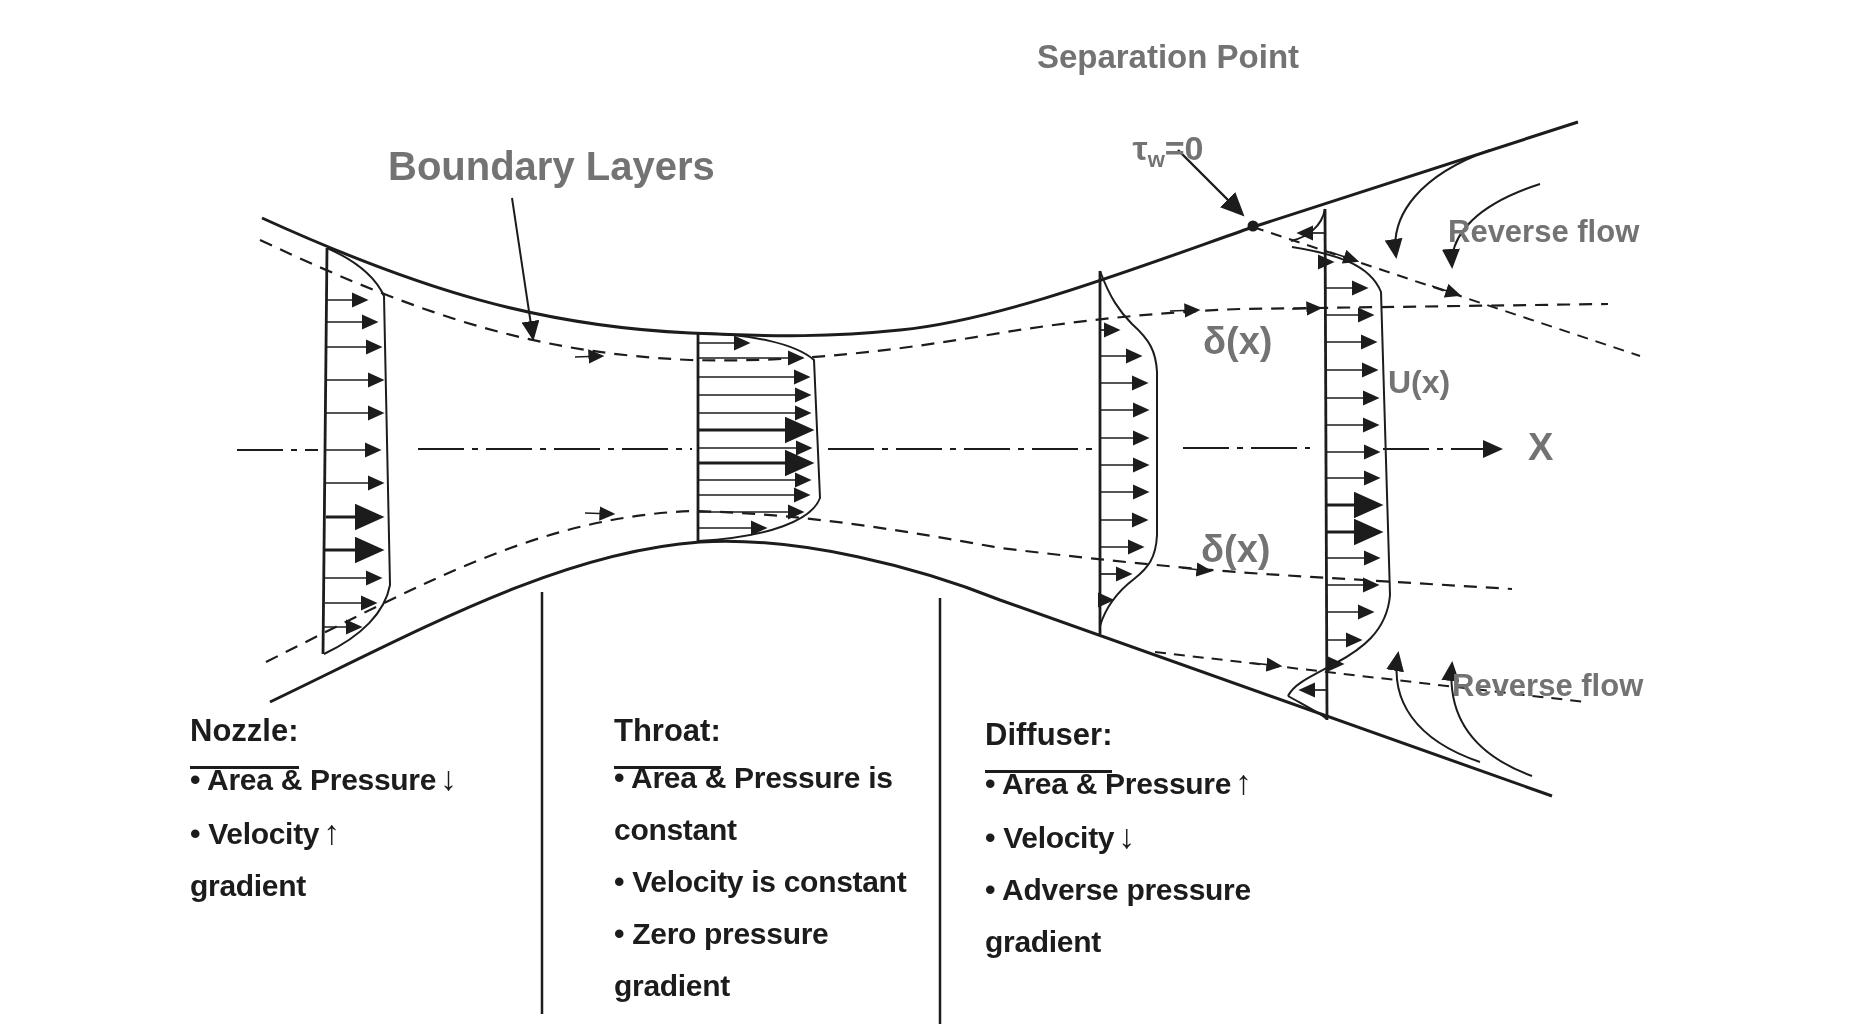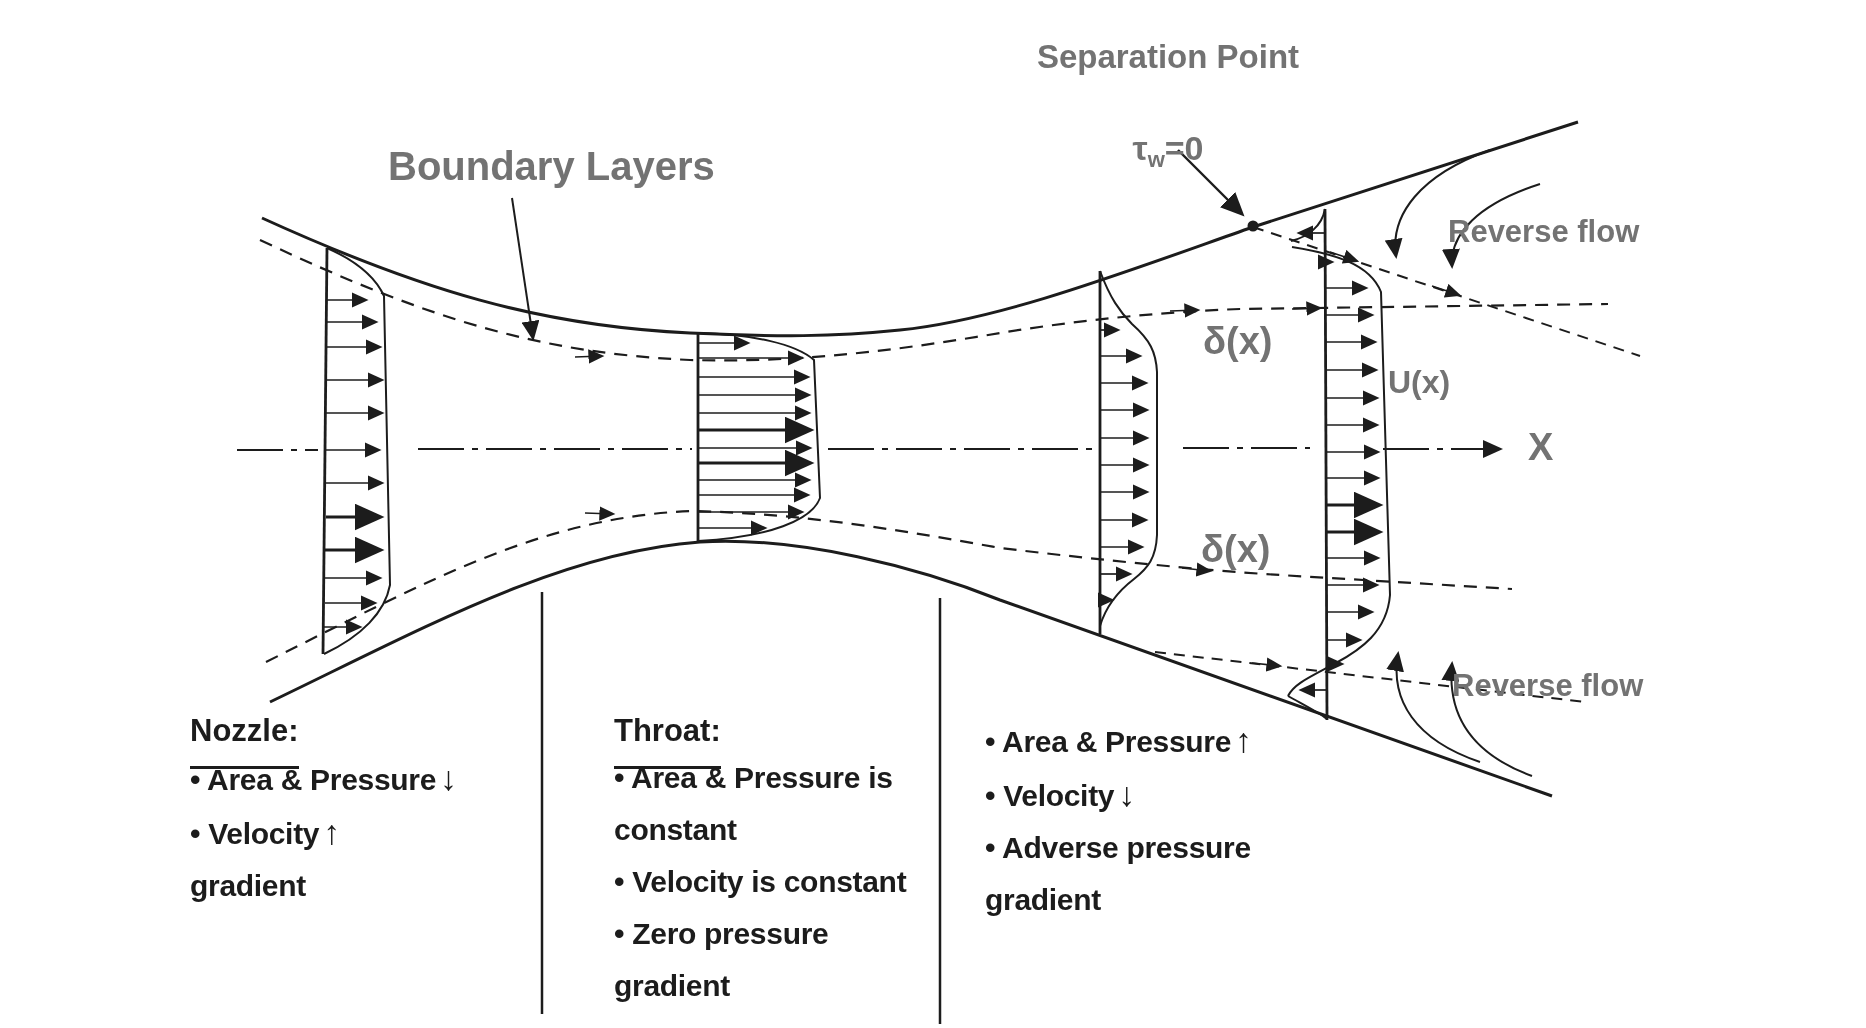--- a/index.html
+++ b/index.html
@@ -189,19 +189,20 @@
   <div class="col col-throat">
     <div class="title"><span>Throat:</span></div>
     <div class="bline"><span>• Area &amp; Pressure is</span></div>
     <div class="bline"><span>constant</span></div>
     <div class="bline"><span>• Velocity is constant</span></div>
     <div class="bline"><span>• Zero pressure</span></div>
     <div class="bline"><span>gradient</span></div>
   </div>
 
   <div class="col col-diffuser">
+    <div class="title"><span>Diffuser:</span></div>
     <div class="bline"><span>• Area &amp; Pressure</span><span class="uarr">↑</span></div>
     <div class="bline"><span>• Velocity</span><span class="uarr">↓</span></div>
     <div class="bline"><span>• Adverse pressure</span></div>
     <div class="bline"><span>gradient</span></div>
   </div>
 
 </div>
 
 </body></html>

